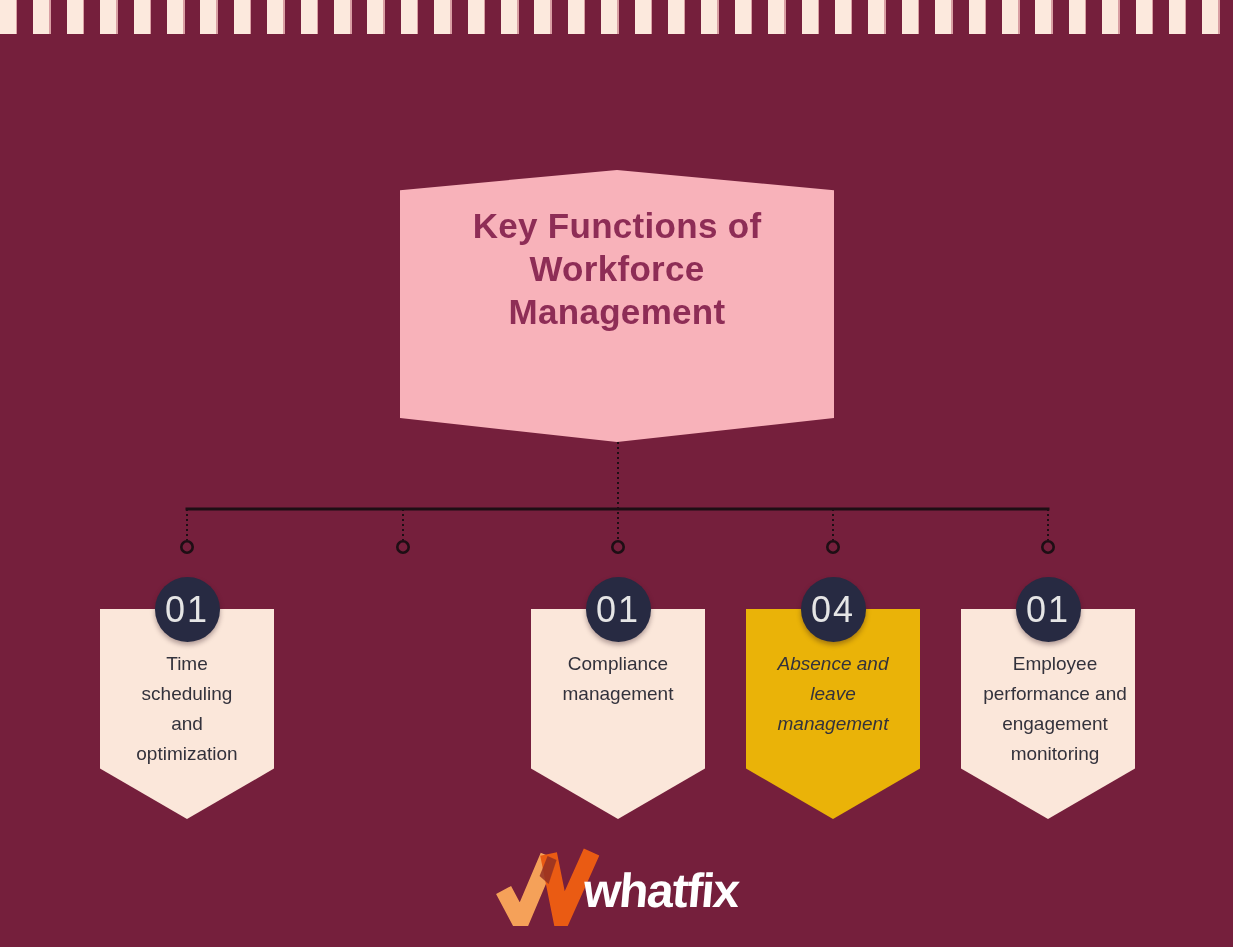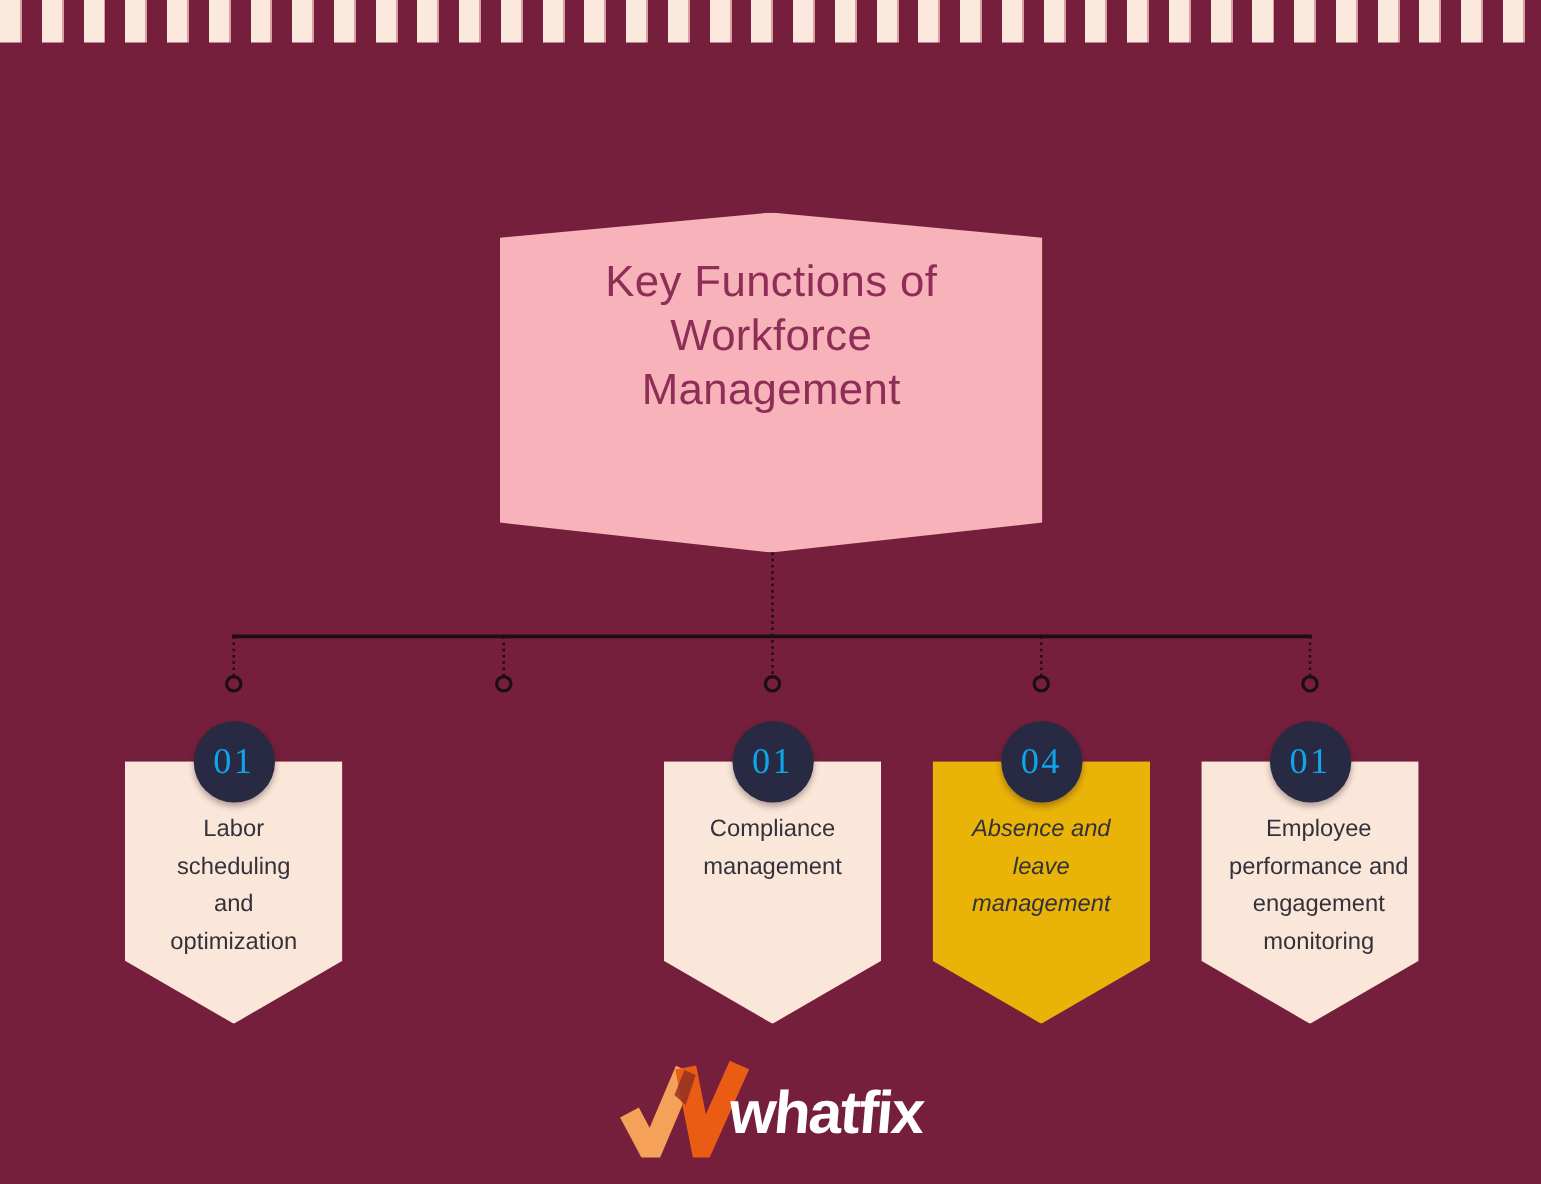--- a/index.html
+++ b/index.html
@@ -18,37 +18,37 @@
   }
   
   .title-banner{
     position:absolute;left:400px;top:170px;width:434px;height:272px;
     background:#F8B2BA;
     clip-path:polygon(0 7.4%,50% 0,100% 7.4%,100% 91.2%,50% 100%,0 91.2%);
     display:flex;justify-content:center;
   }
   .title-text{
     margin-top:34px;
-    font-size:35px;line-height:43px;font-weight:400;letter-spacing:.3px;
+    font-size:35px;line-height:43px;font-weight:700;letter-spacing:.3px;
     color:#8E2D56;text-align:center;white-space:pre-line;
   }
   
   .connectors{position:absolute;left:0;top:0;width:1233px;height:947px;}
   .connectors .solid{stroke:#1D0E14;stroke-width:3;fill:none;}
   .connectors .dotted{stroke:#1D0E14;stroke-width:2;fill:none;stroke-dasharray:2 3;}
   .connectors .ring{stroke:#1D0E14;stroke-width:2.6;fill:none;}
   
   .card-wrap{position:absolute;top:577px;width:174px;}
   .badge{
     position:relative;z-index:2;
     width:65px;height:65px;margin:0 auto;border-radius:50%;
     background:#272A42;
     display:flex;align-items:center;justify-content:center;
-    color:#0ea5e9;font-size:29px;letter-spacing:2px;
-    font-family:Liberation Serif, serif;
+    color:#e5e5e5;font-size:36px;letter-spacing:2px;
+    font-family:Liberation Sans, sans-serif;
     box-shadow:0 3px 5px rgba(40,15,25,.35);
   }
   .card{
     position:relative;z-index:1;margin-top:-33px;
     width:174px;height:210px;box-sizing:border-box;
     clip-path:polygon(0 0,100% 0,100% 76%,50% 100%,0 76%);
     padding:40px 3px 0;
     text-align:center;
     font-size:19px;line-height:30px;color:#33323C;
     white-space:pre-line;
@@ -87,21 +87,21 @@
     <line class="dotted" x1="1048" y1="509" x2="1048" y2="540"></line>
     <circle class="ring" cx="187" cy="547" r="5.7"></circle>
     <circle class="ring" cx="403" cy="547" r="5.7"></circle>
     <circle class="ring" cx="618" cy="547" r="5.7"></circle>
     <circle class="ring" cx="833" cy="547" r="5.7"></circle>
     <circle class="ring" cx="1048" cy="547" r="5.7"></circle>
   </svg>
 
   <div class="card-wrap" style="left:100px">
     <div class="badge">01</div>
-    <div class="card" style="background: rgb(251, 231, 218);">Labor
+    <div class="card" style="background: rgb(251, 231, 218);">Time
 scheduling
 and
 optimization</div>
   </div>
 
 
   <div class="card-wrap" style="left:531px">
     <div class="badge">01</div>
     <div class="card" style="background: rgb(251, 231, 218);">Compliance
 management</div>

